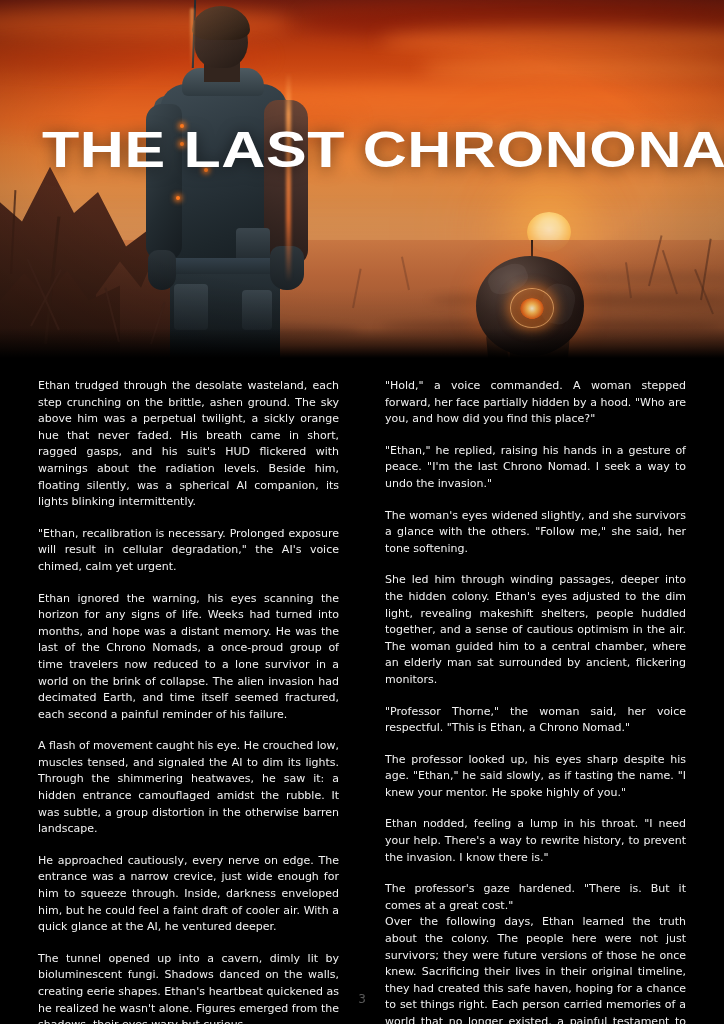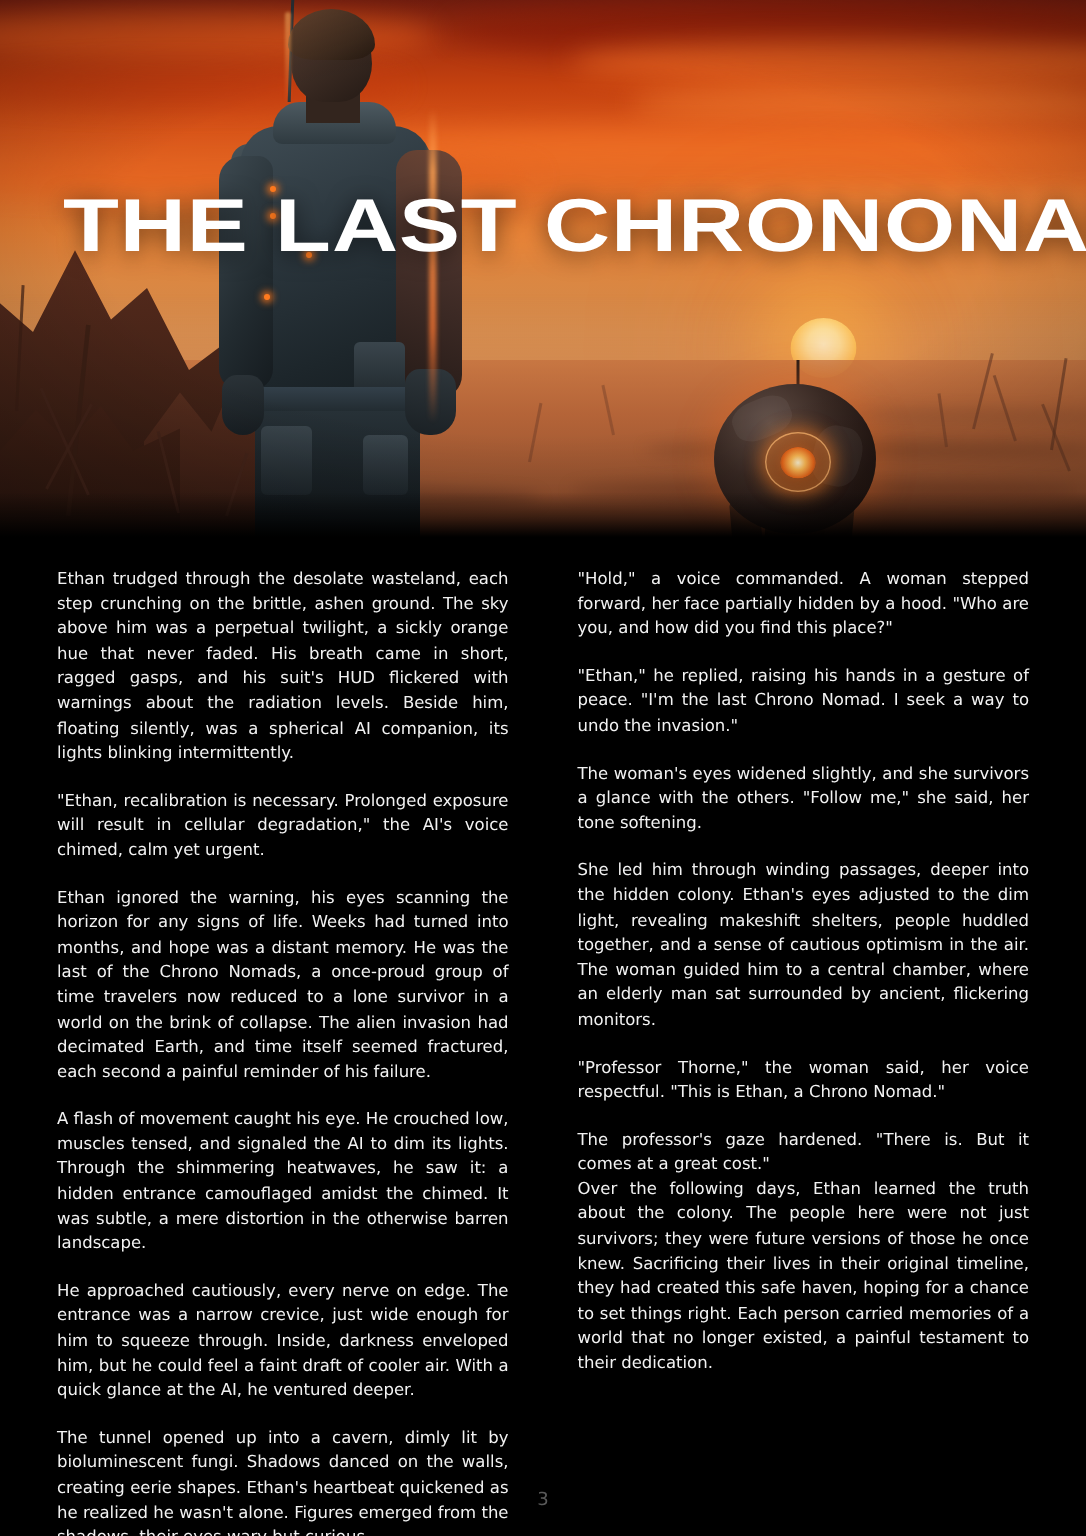--- a/index.html
+++ b/index.html
@@ -463,31 +463,33 @@
     <h1 class="hero-title">THE LAST CHRONONAUT</h1>
   </div>
 
   <div class="content">
     <div class="columns">
 
       <div class="col">
         <p>Ethan trudged through the desolate wasteland, each step crunching on the brittle, ashen ground. The sky above him was a perpetual twilight, a sickly orange hue that never faded. His breath came in short, ragged gasps, and his suit's HUD flickered with warnings about the radiation levels. Beside him, floating silently, was a spherical AI companion, its lights blinking intermittently.</p>
         <p>"Ethan, recalibration is necessary. Prolonged exposure will result in cellular degradation," the AI's voice chimed, calm yet urgent.</p>
         <p>Ethan ignored the warning, his eyes scanning the horizon for any signs of life. Weeks had turned into months, and hope was a distant memory. He was the last of the Chrono Nomads, a once-proud group of time travelers now reduced to a lone survivor in a world on the brink of collapse. The alien invasion had decimated Earth, and time itself seemed fractured, each second a painful reminder of his failure.</p>
-        <p>A flash of movement caught his eye. He crouched low, muscles tensed, and signaled the AI to dim its lights. Through the shimmering heatwaves, he saw it: a hidden entrance camouflaged amidst the chimed. It was subtle, a mere distortion in the otherwise barren landscape.</p>
+        <p>A flash of movement caught his eye. He crouched low, muscles tensed, and signaled the AI to dim its lights. Through the shimmering heatwaves, he saw it: a hidden entrance camouflaged amidst the rubble. It was subtle, a group distortion in the otherwise barren landscape.</p>
         <p>He approached cautiously, every nerve on edge. The entrance was a narrow crevice, just wide enough for him to squeeze through. Inside, darkness enveloped him, but he could feel a faint draft of cooler air. With a quick glance at the AI, he ventured deeper.</p>
         <p>The tunnel opened up into a cavern, dimly lit by bioluminescent fungi. Shadows danced on the walls, creating eerie shapes. Ethan's heartbeat quickened as he realized he wasn't alone. Figures emerged from the shadows, their eyes wary but curious.</p>
       </div>
 
       <div class="col">
         <p>"Hold," a voice commanded. A woman stepped forward, her face partially hidden by a hood. "Who are you, and how did you find this place?"</p>
         <p>"Ethan," he replied, raising his hands in a gesture of peace. "I'm the last Chrono Nomad. I seek a way to undo the invasion."</p>
         <p>The woman's eyes widened slightly, and she survivors a glance with the others. "Follow me," she said, her tone softening.</p>
         <p>She led him through winding passages, deeper into the hidden colony. Ethan's eyes adjusted to the dim light, revealing makeshift shelters, people huddled together, and a sense of cautious optimism in the air. The woman guided him to a central chamber, where an elderly man sat surrounded by ancient, flickering monitors.</p>
         <p>"Professor Thorne," the woman said, her voice respectful. "This is Ethan, a Chrono Nomad."</p>
+        <p>The professor looked up, his eyes sharp despite his age. "Ethan," he said slowly, as if tasting the name. "I knew your mentor. He spoke highly of you."</p>
+        <p>Ethan nodded, feeling a lump in his throat. "I need your help. There's a way to rewrite history, to prevent the invasion. I know there is."</p>
         <p class="tight">The professor's gaze hardened. "There is. But it comes at a great cost."</p>
         <p>Over the following days, Ethan learned the truth about the colony. The people here were not just survivors; they were future versions of those he once knew. Sacrificing their lives in their original timeline, they had created this safe haven, hoping for a chance to set things right. Each person carried memories of a world that no longer existed, a painful testament to their dedication.</p>
       </div>
 
     </div>
   </div>
 
   <div class="page-number">3</div>
 
 </div>

